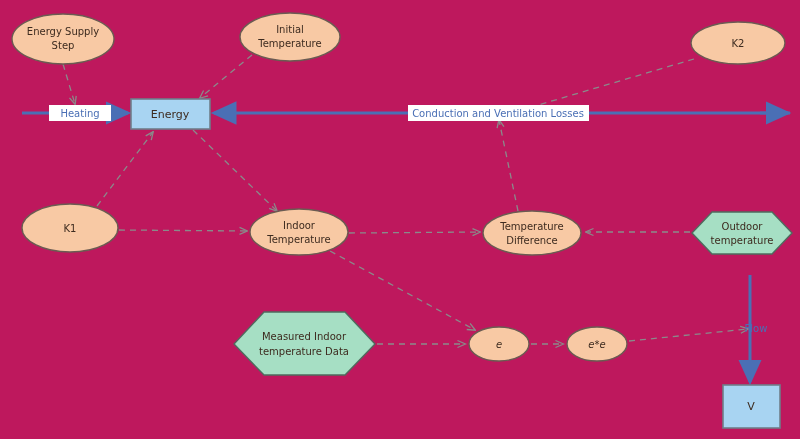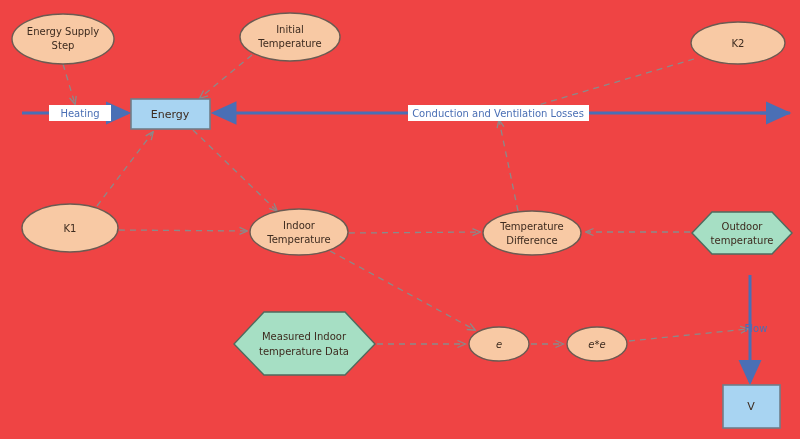--- a/index.html
+++ b/index.html
@@ -8,21 +8,21 @@
     padding: 0;
     background: #ffffff;
   }
   body {
     font-family: "DejaVu Sans", sans-serif;
   }
   #diagram-canvas {
     position: relative;
     width: 800px;
     height: 439px;
-    background: #ef4444;
+    background: #be185d;
     overflow: hidden;
   }
   #diagram-svg {
     position: absolute;
     left: 0;
     top: 0;
     width: 800px;
     height: 439px;
   }
   .node-label {

